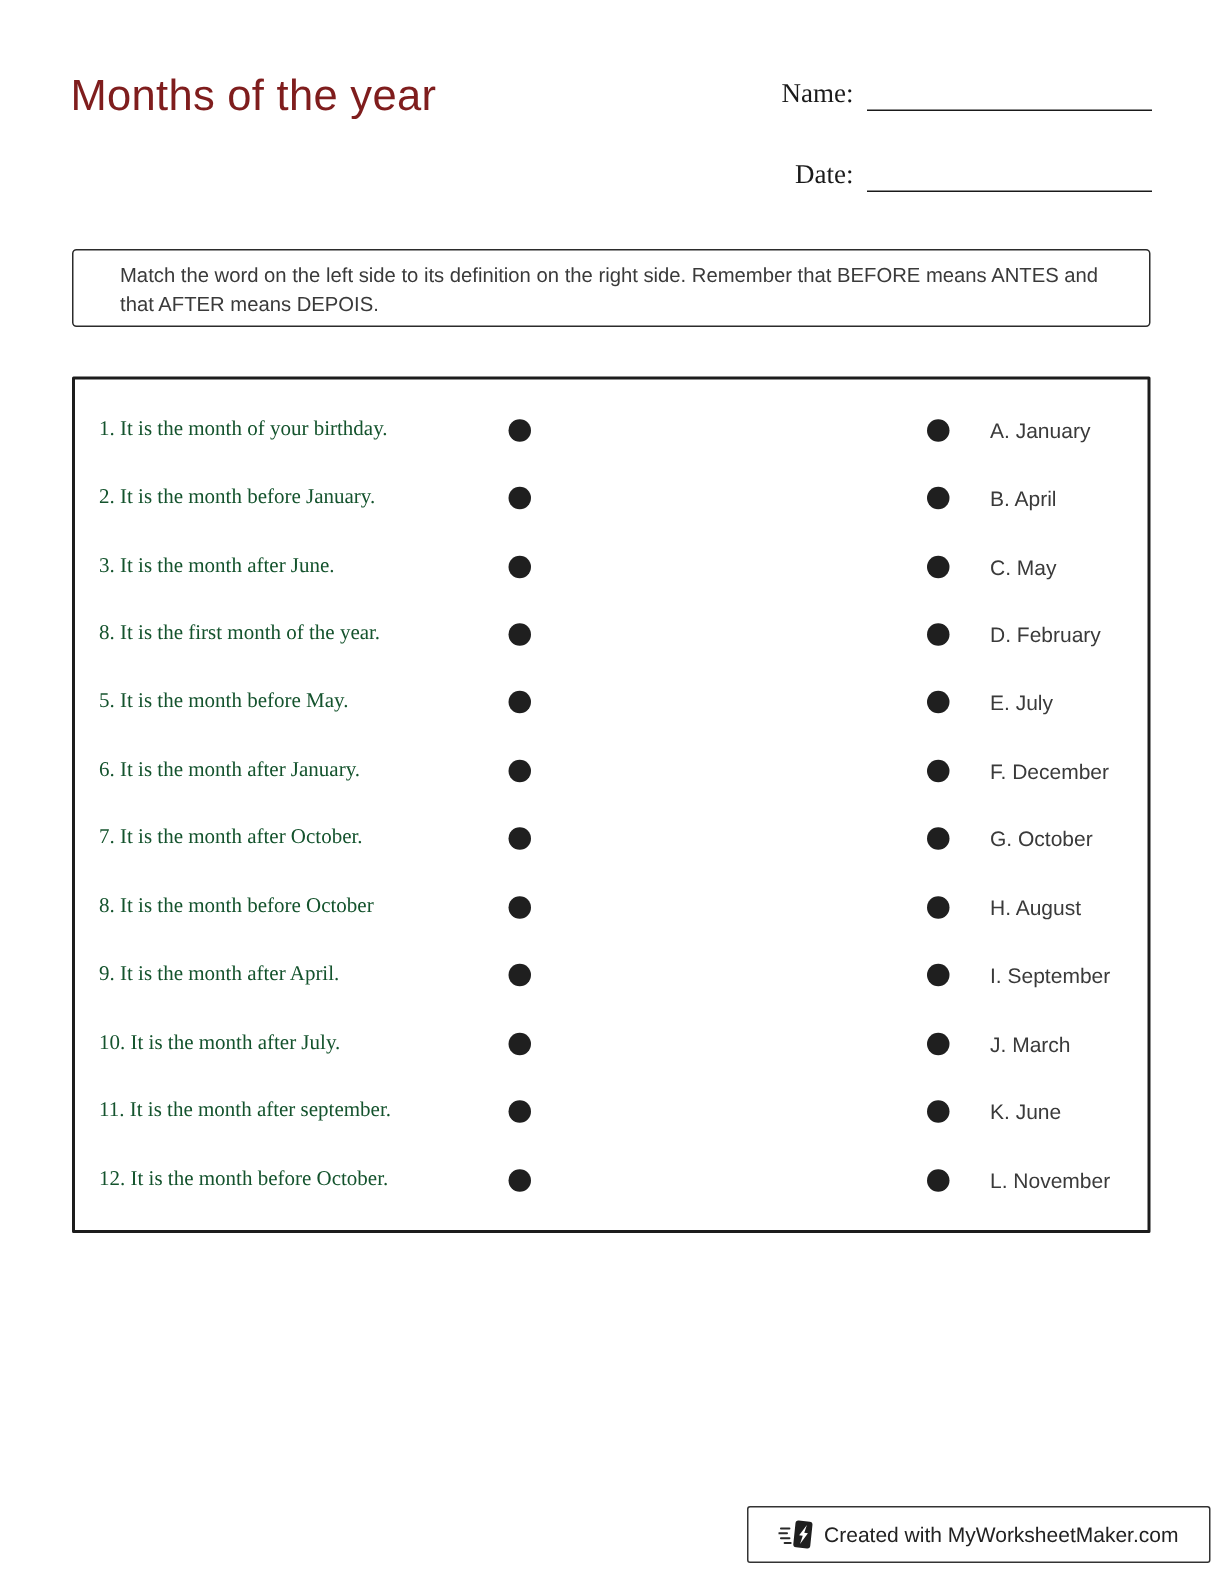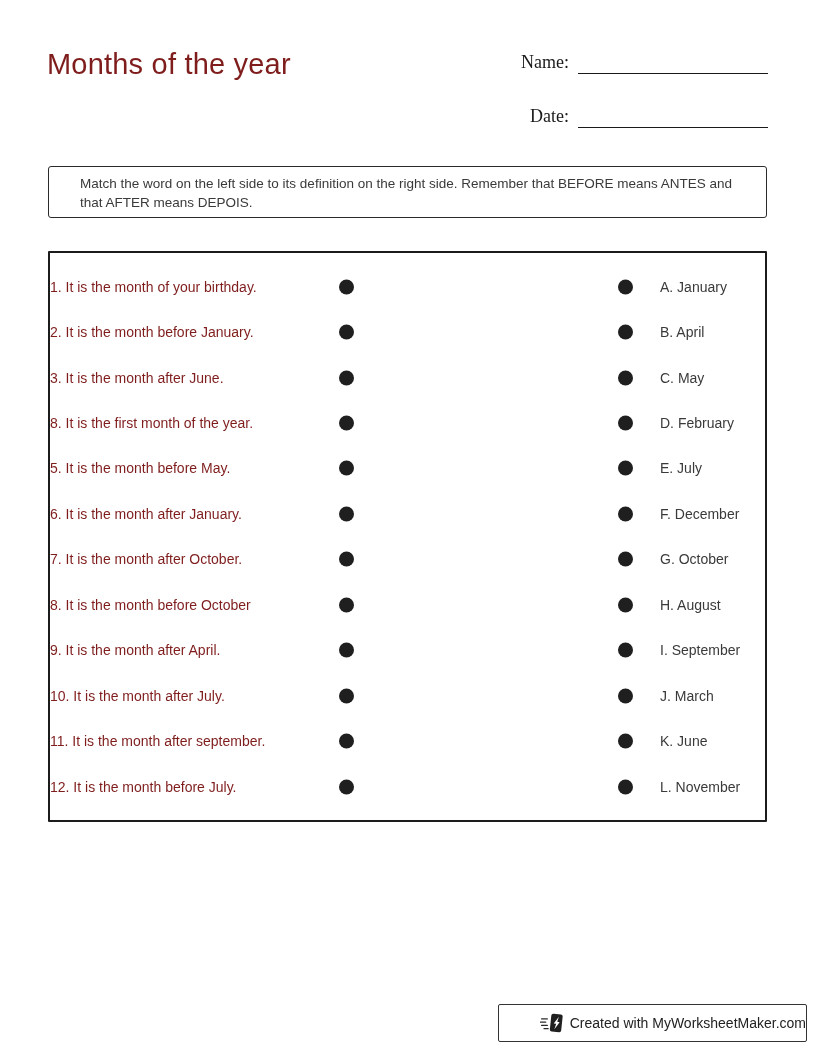--- a/index.html
+++ b/index.html
@@ -44,38 +44,39 @@
   .matching-box {
     position: absolute; left: 48px; top: 251px; width: 719px; height: 571px;
     border: 2px solid #1c1c1c; border-radius: 1px;
     padding-top: 11px;
   }
   .match-row {
     position: relative; height: 45.45px;
     display: flex; align-items: center;
   }
   .question-text {
-    font-size: 14px; color: #7f1d1d;
+    padding-left: 16px;
+    font-size: 14px; color: #14532d; font-family: Liberation Serif, serif;
   }
   .answer-text {
     position: absolute; left: 610px; top: 50%; transform: translateY(-50%);
     font-size: 14px; color: #3a3a3a; white-space: nowrap;
   }
   .dot {
     position: absolute; top: 50%; transform: translateY(-50%);
     width: 15px; height: 15px; border-radius: 50%;
     background: #1f1f1f;
   }
   .dot-left  { left: 289px; }
   .dot-right { left: 568px; }
 
   .footer-credit {
     position: absolute; left: 498px; top: 1004px; width: 309px; height: 38px;
     border: 1.5px solid #333333; border-radius: 2px;
-    display: flex; align-items: center; justify-content: flex-end; gap: 4px;
+    display: flex; align-items: center; justify-content: center; gap: 4px;
   }
   .footer-credit .credit-text {
     font-size: 14px; color: #222222; white-space: nowrap;
   }
   .credit-icon { width: 26px; height: 26px; flex: none; }
 </style>
 </head>
 <body>
 
 <h1 class="page-title">Months of the year</h1>
@@ -156,21 +157,21 @@
     <span class="dot dot-right"></span>
     <span class="answer-text">J. March</span>
   </div>
   <div class="match-row">
     <span class="question-text">11. It is the month after september.</span>
     <span class="dot dot-left"></span>
     <span class="dot dot-right"></span>
     <span class="answer-text">K. June</span>
   </div>
   <div class="match-row">
-    <span class="question-text">12. It is the month before July.</span>
+    <span class="question-text">12. It is the month before October.</span>
     <span class="dot dot-left"></span>
     <span class="dot dot-right"></span>
     <span class="answer-text">L. November</span>
   </div>
 </div>
 
 <div class="footer-credit">
   <svg class="credit-icon" viewBox="0 0 32 32" aria-hidden="true">
     <g stroke="#2a2a2a" stroke-width="1.6" stroke-linecap="round">
       <line x1="2" y1="11" x2="9" y2="11"></line>

